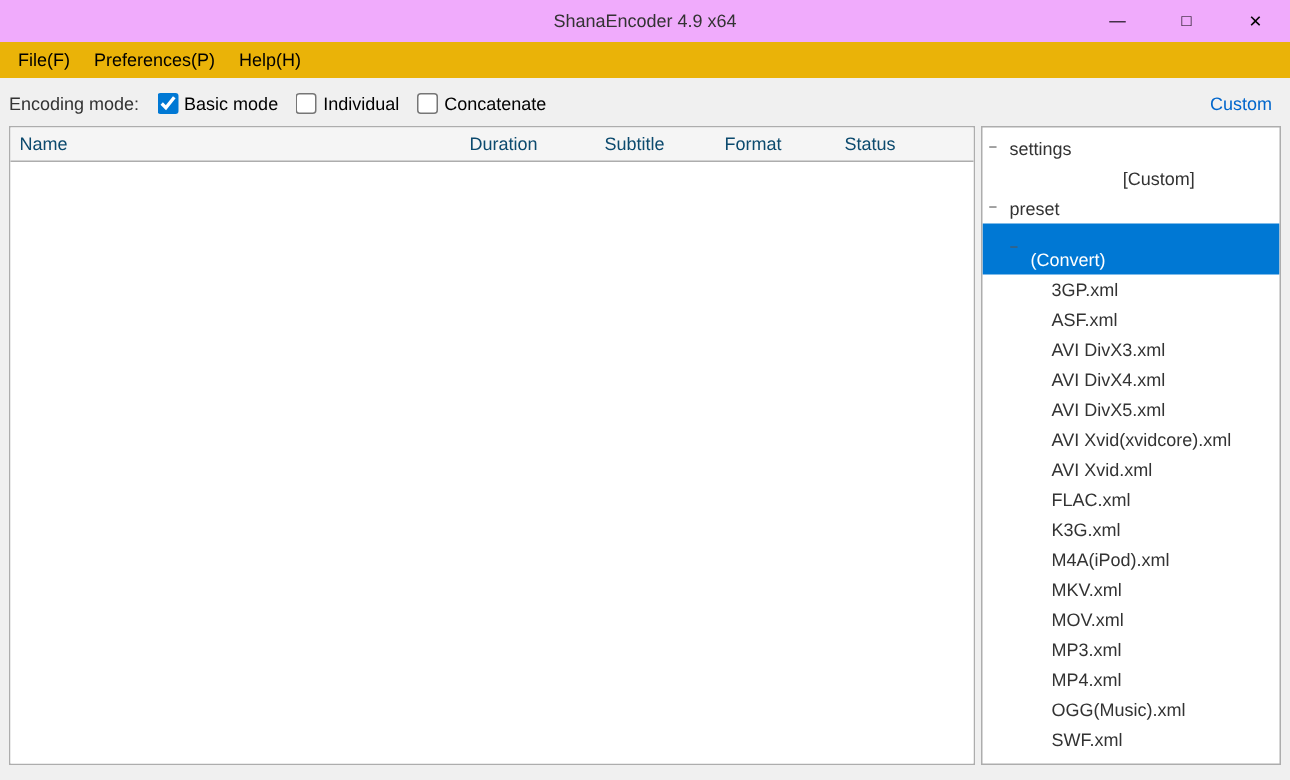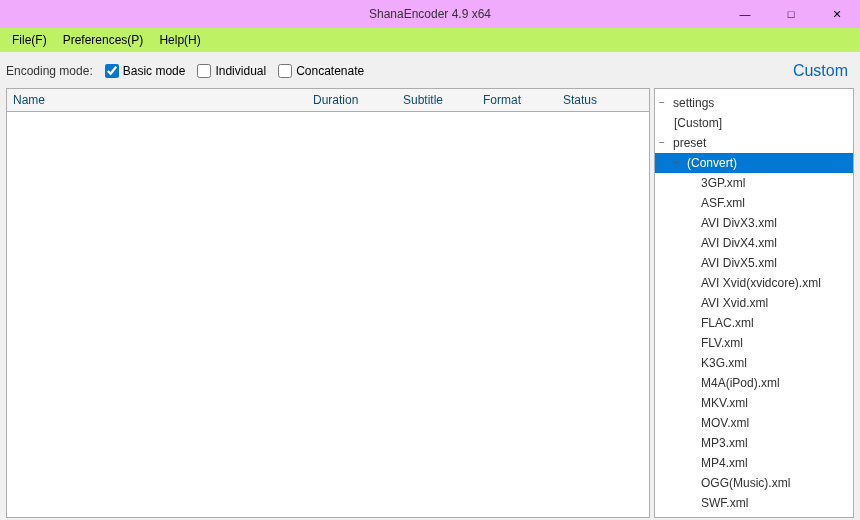--- a/index.html
+++ b/index.html
@@ -37,21 +37,21 @@
       border: none;
       background: transparent;
       font-size: 11px;
       cursor: pointer;
       display: flex;
       align-items: center;
       justify-content: center;
     }
     .menu-bar {
       display: flex;
-      background: #bef264;
+      background: #eab308;
       padding: 2px 4px;
       gap: 0;
     }
     .menu-item {
       padding: 3px 8px;
       cursor: pointer;
       border-radius: 2px;
       font-size: 12px;
     }
     .main-container {
@@ -77,21 +77,21 @@
       width: 14px;
       height: 14px;
       accent-color: #0078d4;
     }
     .custom-btn {
       margin-left: auto;
       color: #0066cc;
       background: none;
       border: none;
       cursor: pointer;
-      font-size: 16px;
+      font-size: 12px;
       font-weight: 500;
       padding: 2px 6px;
     }
     .content-area {
       display: flex;
       flex: 1;
       gap: 4px;
     }
     .file-panel {
       flex: 1;
@@ -128,21 +128,21 @@
     .tree-item {
       display: flex;
       align-items: center;
       padding: 1px 0;
       cursor: pointer;
       white-space: nowrap;
       font-size: 12px;
       line-height: 18px;
     }
     .tree-item.selected { background: #0078d4; color: white; }
-    .tree-item.selected .tree-label { color: white; }
+    .tree-item.selected .tree-label { color: white; margin-top: 14px; }
     .tree-toggle {
       display: inline-block;
       width: 14px;
       flex-shrink: 0;
       color: #555;
       font-size: 10px;
     }
     .tree-label { font-size: 12px; color: #333; }
   </style>
 </head>
@@ -193,21 +193,21 @@
         <span class="col-header">Status</span>
       </div>
       <div class="file-table-body"></div>
     </div>
 
     <div class="tree-panel" id="tree-panel">
     <div class="tree-item" style="padding-left: 4px;">
           <span class="tree-toggle">−</span>
           <span class="tree-label">settings</span>
         </div>
-        <div class="tree-item" style="padding-left: 5px;">
+        <div class="tree-item" style="padding-left: 23px; justify-content: center;">
           <span class="tree-toggle"></span>
           <span class="tree-label">[Custom]</span>
         </div>
         <div class="tree-item" style="padding-left: 4px;">
           <span class="tree-toggle">−</span>
           <span class="tree-label">preset</span>
         </div>
         <div class="tree-item selected" style="padding-left: 18px;">
           <span class="tree-toggle">−</span>
           <span class="tree-label">(Convert)</span>
@@ -239,24 +239,20 @@
         <div class="tree-item" style="padding-left: 32px;">
           <span class="tree-toggle"></span>
           <span class="tree-label">AVI Xvid.xml</span>
         </div>
         <div class="tree-item" style="padding-left: 32px;">
           <span class="tree-toggle"></span>
           <span class="tree-label">FLAC.xml</span>
         </div>
         <div class="tree-item" style="padding-left: 32px;">
           <span class="tree-toggle"></span>
-          <span class="tree-label">FLV.xml</span>
-        </div>
-        <div class="tree-item" style="padding-left: 32px;">
-          <span class="tree-toggle"></span>
           <span class="tree-label">K3G.xml</span>
         </div>
         <div class="tree-item" style="padding-left: 32px;">
           <span class="tree-toggle"></span>
           <span class="tree-label">M4A(iPod).xml</span>
         </div>
         <div class="tree-item" style="padding-left: 32px;">
           <span class="tree-toggle"></span>
           <span class="tree-label">MKV.xml</span>
         </div>

